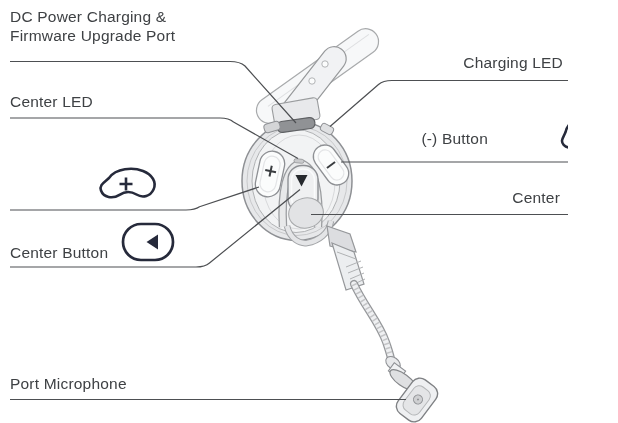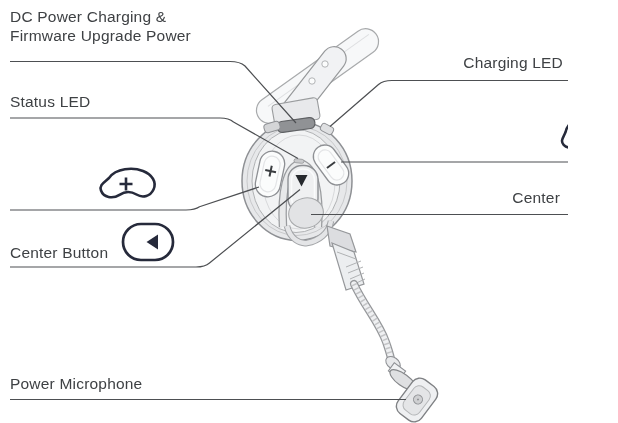--- a/index.html
+++ b/index.html
@@ -130,32 +130,33 @@
       <path d="M10,267 H196 Q205,267 209.5,263 L300,189.5"></path>
       <path d="M10,399.5 H406"></path>
       <path d="M618,80.5 H392 Q383,80.5 378.5,84.5 L330,126.5"></path>
       <path d="M618,162 H341"></path>
       <path d="M618,214.5 H311"></path>
     </g>
   </svg>
 
   <div class="lbl" style="left:10px;top:7px;">
     <span>DC Power Charging &amp;</span><br>
-    <span>Firmware Upgrade Power</span>
+    <span>Firmware Upgrade Port</span>
   </div>
 
-  <div class="lbl" style="left:10px;top:92px;">Status LED</div>
+  <div class="lbl" style="left:10px;top:92px;">Center LED</div>
 
 
   <div class="lbl" style="left:10px;top:243px;">Center Button</div>
 
-  <div class="lbl" style="left:10px;top:374px;">Power Microphone</div>
+  <div class="lbl" style="left:10px;top:374px;">Port Microphone</div>
 
   <div class="lbl right" style="right:5px;top:53px;">Charging LED</div>
 
+  <div class="lbl right" style="right:80px;top:129px;">(-) Button</div>
 
   <div class="lbl right" style="right:8px;top:188px;">Center</div>
 
   <div class="icon" style="left:96px;top:165px;">
     <svg width="64" height="40" viewBox="0 0 64 40">
       <path d="M 13,13 C 20,3 37,2 47,6 C 56,9.5 61,17 57.5,24.5 C 54.5,31 47,33.5 40.5,29.5
                C 35,26.2 29,26.2 23.5,29.8 C 16.5,34.3 7.5,32.5 5,25.5 C 3,19.5 8.5,17.5 13,13 Z" fill="#ffffff" stroke="#262a3b" stroke-width="2.6"></path>
       <path d="M 23.5,19 H 36.5 M 30,12.5 V 25.5" stroke="#262a3b" stroke-width="2.6" fill="none"></path>
     </svg>
   </div>

